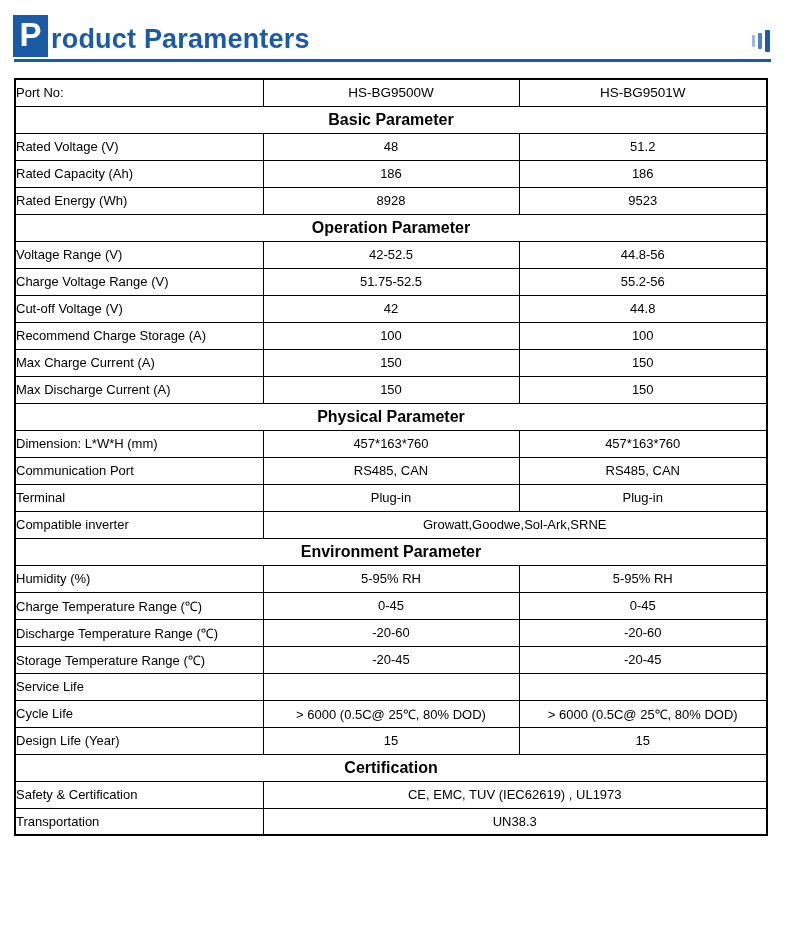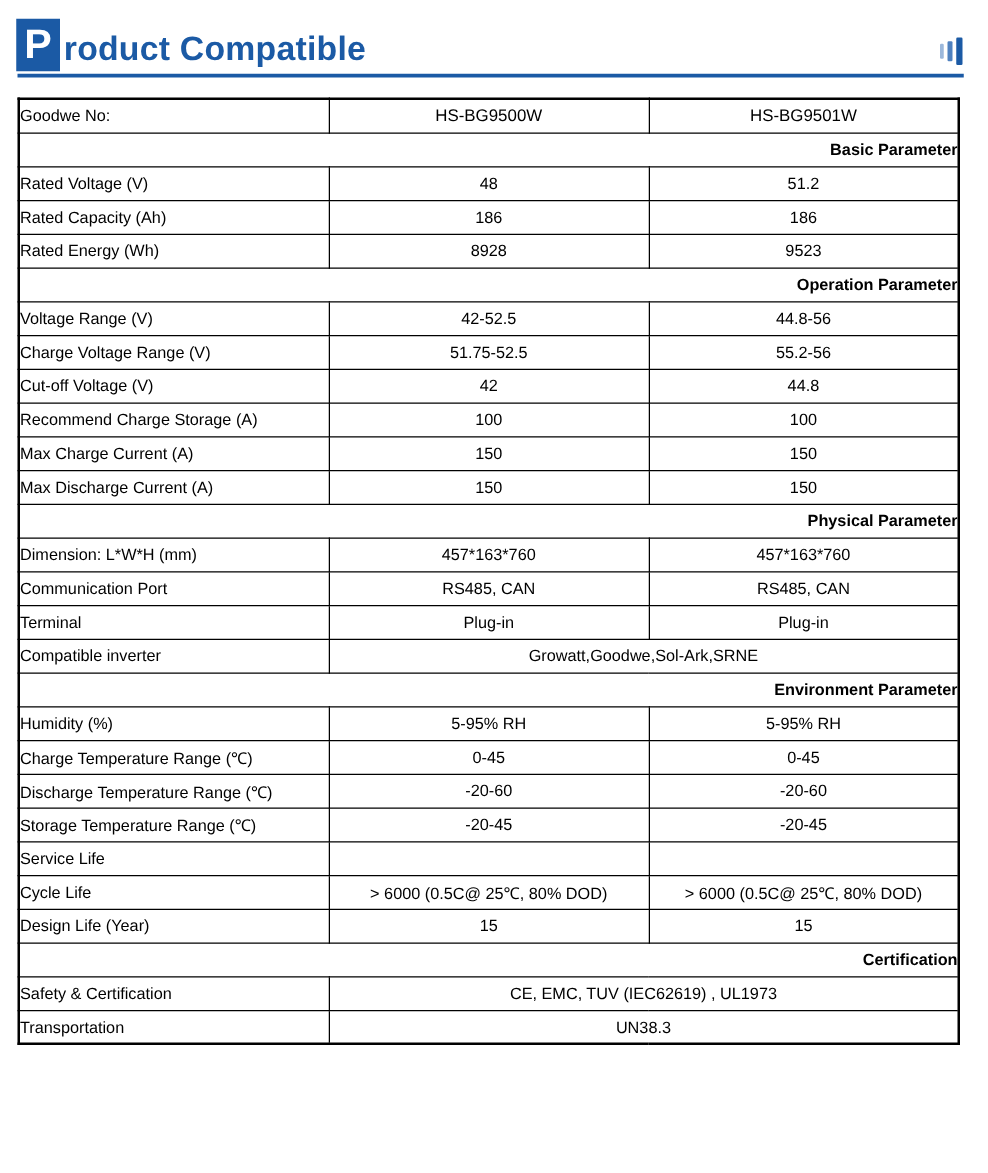--- a/index.html
+++ b/index.html
@@ -79,53 +79,53 @@
     padding: 0;
     overflow: hidden;
     white-space: nowrap;
     vertical-align: middle;
   }
   td.label { padding-left: 5px; text-align: left; }
   td.val   { text-align: center; }
   td.section {
     font-weight: bold;
     padding-left: 5px;
-    font-size: 13px;
-    text-align: right;
+    font-size: 16px;
+    text-align: center;
   }
   tr.model td.val { font-weight: normal; font-size: 13.5px; }
 </style>
 </head>
 <body>
 
 <div class="page">
 
   <div class="header">
     <div class="logo">
       <span>P</span>
     </div>
-    <h1 class="title">roduct Compatible</h1>
+    <h1 class="title">roduct Paramenters</h1>
     <div class="bars">
       <i class="b1" style="background: rgb(156, 184, 219);"></i>
       <i class="b2" style="background: rgb(79, 129, 191);"></i>
       <i class="b3" style="background: rgb(27, 90, 165);"></i>
     </div>
   </div>
 
   <div class="rule"></div>
 
   <table class="params">
     <colgroup>
       <col style="width:248px">
       <col style="width:256px">
       <col style="width:248px">
     </colgroup>
     <tbody>
         <tr class="model">
-          <td class="label">Goodwe No:</td>
+          <td class="label">Port No:</td>
           <td class="val">HS-BG9500W</td>
           <td class="val">HS-BG9501W</td>
         </tr>
         <tr class="section">
           <td class="section" colspan="3">Basic Parameter</td>
         </tr>
         <tr class="data">
           <td class="label">Rated Voltage (V)</td>
           <td class="val">48</td>
           <td class="val">51.2</td>

